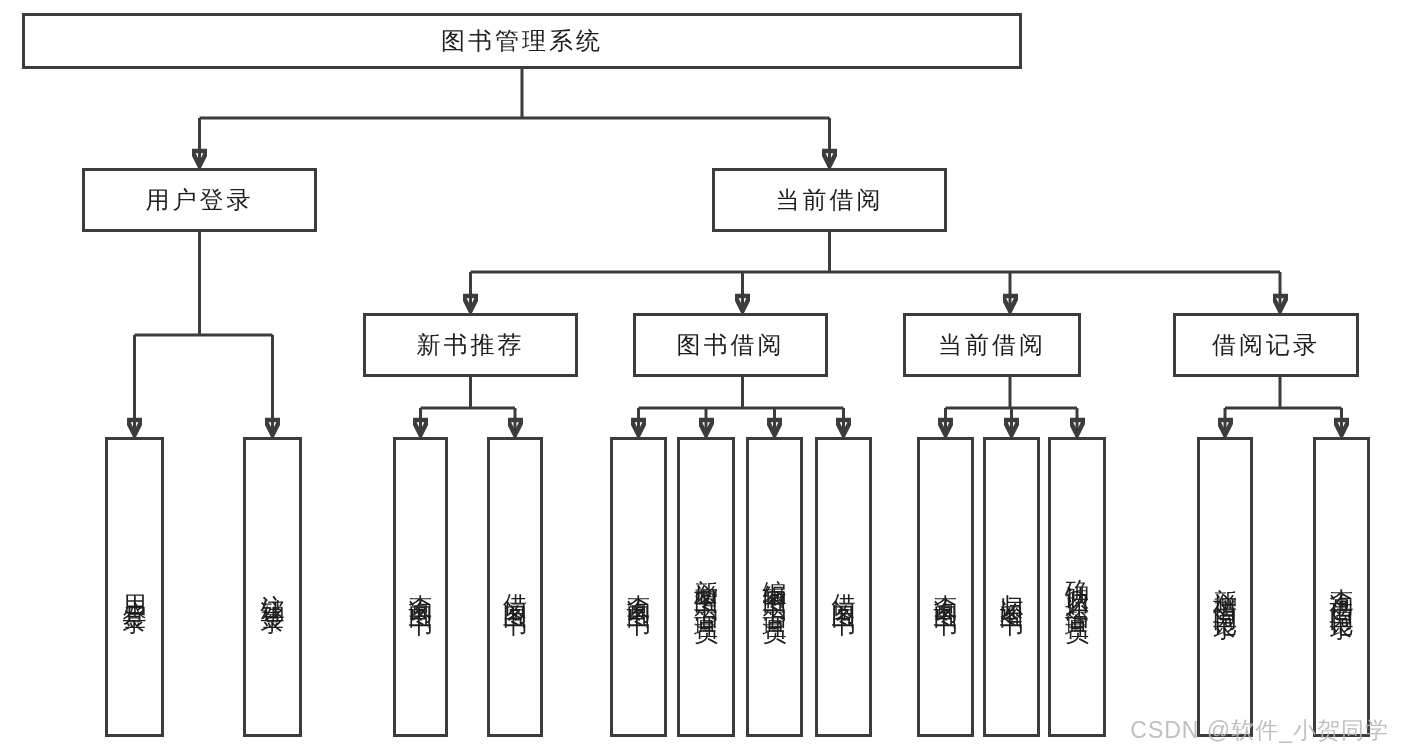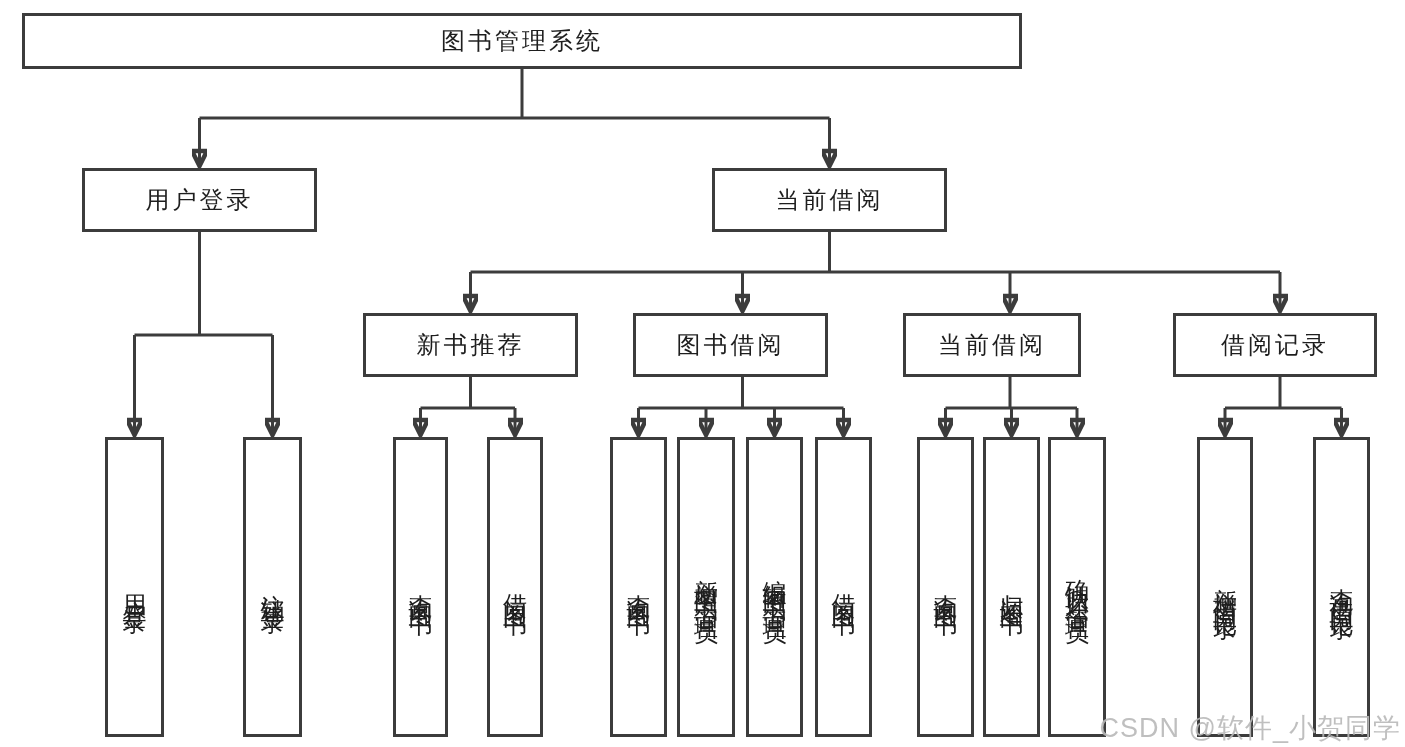--- a/index.html
+++ b/index.html
@@ -13,22 +13,22 @@
     display:flex; align-items:center; justify-content:center;
   }
   .h { font-size:24px; letter-spacing:3px; white-space:nowrap; }
   .v .vt {
     writing-mode:vertical-rl; text-orientation:mixed;
     font-size:24px; letter-spacing:6px; line-height:1;
   }
   svg.wires { position:absolute; left:0; top:0; }
   svg.wires path { stroke:#3c3c3c; stroke-width:3; fill:none; }
   .watermark {
-    position:absolute; right:4px; bottom:1px; z-index:5;
-    font-size:27px; color:#b9b9b9; letter-spacing:1px; white-space:nowrap;
+    position:absolute; right:16px; bottom:1px; z-index:5;
+    font-size:23px; color:#b9b9b9; letter-spacing:1px; white-space:nowrap;
     opacity:0.9;
   }
 </style>
 </head>
 <body>
 
 <div class="stage">
 
   <svg class="wires" width="1405" height="747" viewBox="0 0 1405 747" aria-hidden="true">
     <defs>
@@ -72,21 +72,21 @@
   </svg>
 
   <div class="node h" style="left:22px; top:13px; width:1000px; height:56px;">图书管理系统</div>
 
   <div class="node h" style="left:82px; top:168px; width:235px; height:64px;">用户登录</div>
   <div class="node h" style="left:712px; top:168px; width:235px; height:64px;">当前借阅</div>
 
   <div class="node h" style="left:363px; top:313px; width:215px; height:64px;">新书推荐</div>
   <div class="node h" style="left:633px; top:313px; width:195px; height:64px;">图书借阅</div>
   <div class="node h" style="left:903px; top:313px; width:178px; height:64px;">当前借阅</div>
-  <div class="node h" style="left:1173px; top:313px; width:204px; height:64px;">借阅记录</div>
+  <div class="node h" style="left:1173px; top:313px; width:186px; height:64px;">借阅记录</div>
 
   <div class="node v" style="left:105px; top:437px; width:59px; height:300px;">
     <span class="vt">用户登录</span>
   </div>
   <div class="node v" style="left:243px; top:437px; width:59px; height:300px;">
     <span class="vt">注销登录</span>
   </div>
 
   <div class="node v" style="left:393px; top:437px; width:55px; height:300px;">
     <span class="vt">查询图书</span>

